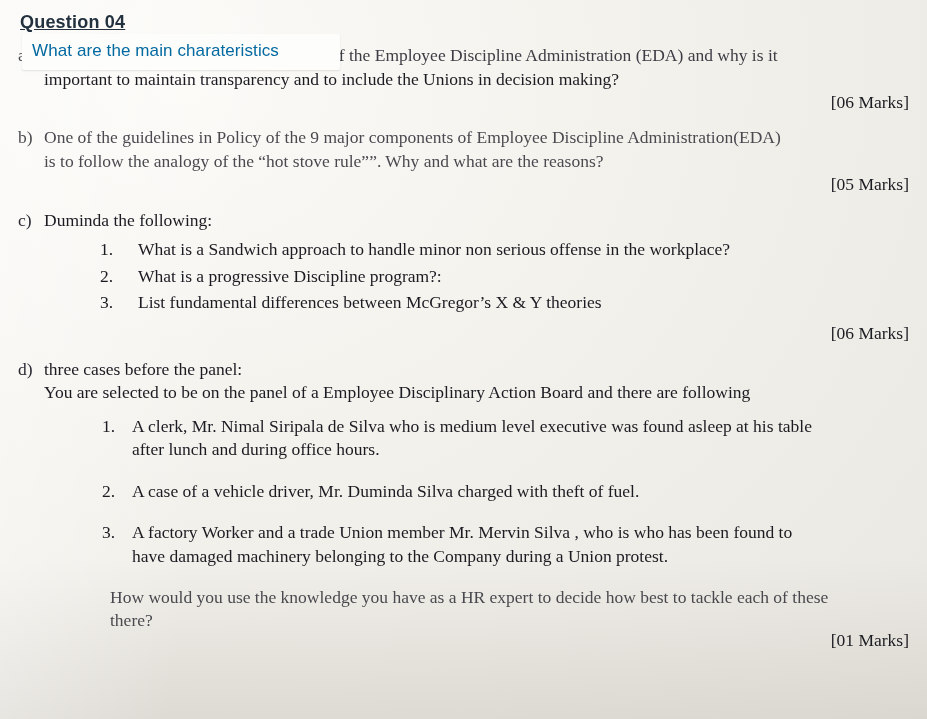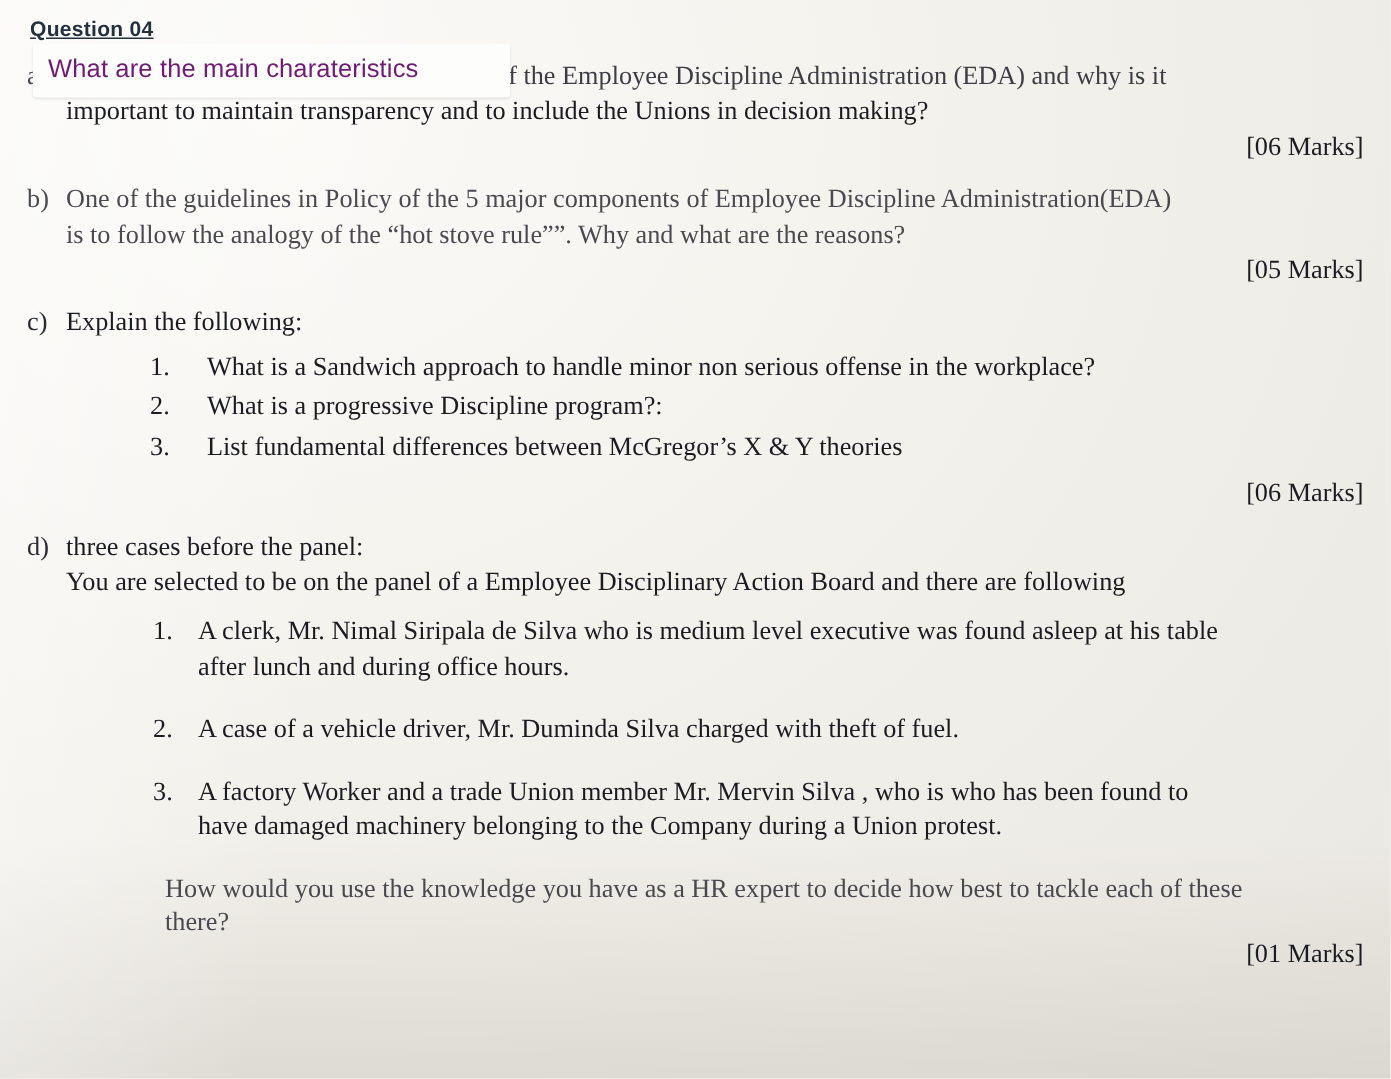--- a/index.html
+++ b/index.html
@@ -32,21 +32,21 @@
     pointer-events: none;
   }
   .sheet {
     position: relative;
     padding: 8px 16px 0 18px;
     font-size: 17.5px;
     line-height: 1.34;
   }
   .q-title {
     font-family: "Liberation Sans", sans-serif;
-    font-size: 14px;
+    font-size: 18px;
     font-weight: 700;
     color: #23313f;
     text-decoration: underline;
     letter-spacing: 0.2px;
     margin: 2px 0 10px 2px;
   }
   .item {
     display: flex;
     align-items: flex-start;
     margin-bottom: 12px;
@@ -85,21 +85,21 @@
     background: #fdfdfb;
     box-shadow: 0 1px 2px rgba(0,0,0,0.10);
     border-radius: 2px;
   }
   .patch-text {
     position: absolute;
     left: -12px;
     top: -4px;
     font-family: "Liberation Sans", sans-serif;
     font-size: 17px;
-    color: #701a75;
+    color: #0369a1;
     letter-spacing: 0.1px;
     white-space: nowrap;
   }
   .a-first {
     padding-left: 286px;
     display: block;
     color: #3d3d45;
   }
   .sublist {
     margin: 6px 0 0 56px;
@@ -155,30 +155,30 @@
       <span class="patch-text">What are the main charateristics</span>
       <span class="line a-first">of the Employee Discipline Administration (EDA) and why is it</span>
       <span class="line">important to maintain transparency and to include the Unions in decision making?</span>
       <span class="marks marks-right">[06 Marks]</span>
     </div>
   </div>
 
   <div class="item">
     <div class="marker faded">b)</div>
     <div class="body">
-      <span class="line faded">One of the guidelines in Policy of the 5 major components of Employee Discipline Administration(EDA)</span>
+      <span class="line faded">One of the guidelines in Policy of the 9 major components of Employee Discipline Administration(EDA)</span>
       <span class="line faded">is to follow the analogy of the “hot stove rule””.  Why and what are the reasons?</span>
       <span class="marks marks-right">[05  Marks]</span>
     </div>
   </div>
 
   <div class="item">
     <div class="marker">c)</div>
     <div class="body">
-      <span class="line">Explain the following:</span>
+      <span class="line">Duminda the following:</span>
       <div class="sublist">
         <div class="sub">
           <span class="sub-n">1.</span>
           <span class="sub-t">What is a Sandwich approach to handle minor non serious offense in the workplace?</span>
         </div>
         <div class="sub">
           <span class="sub-n">2.</span>
           <span class="sub-t">What is a progressive Discipline program?:</span>
         </div>
         <div class="sub">

